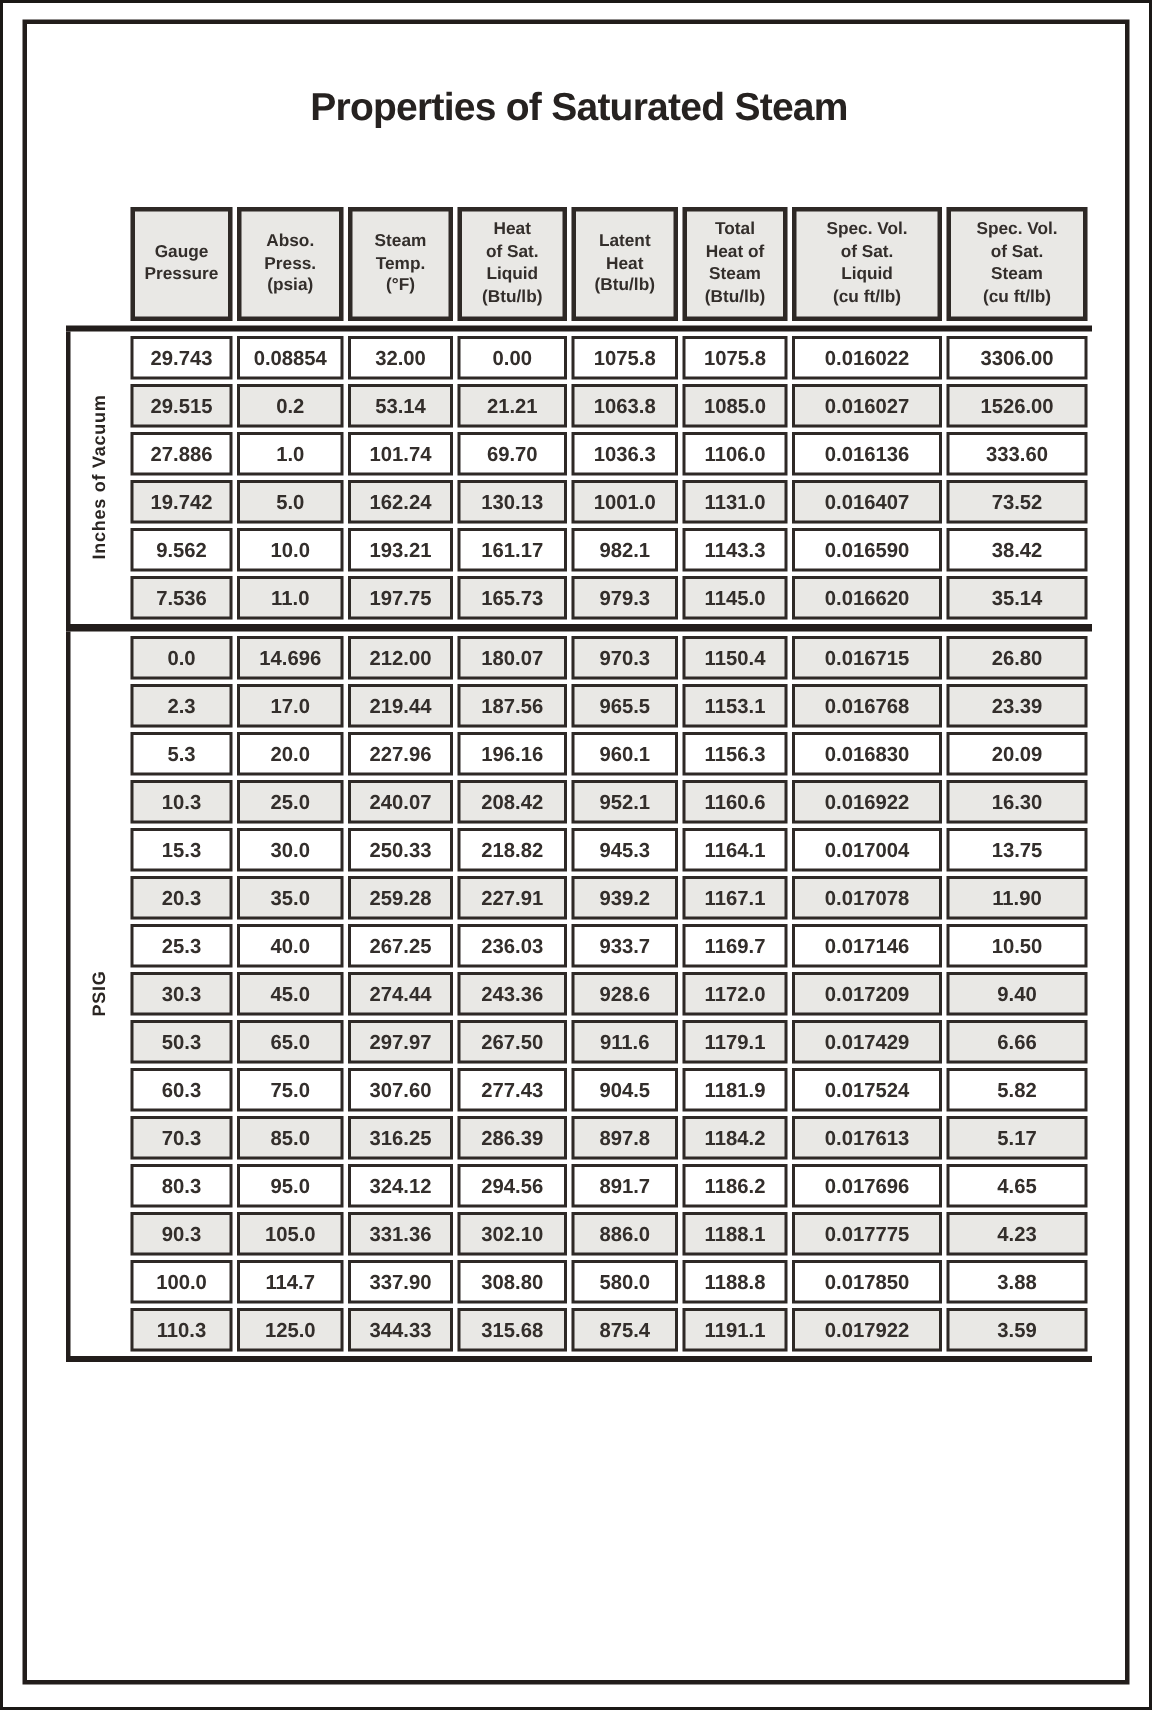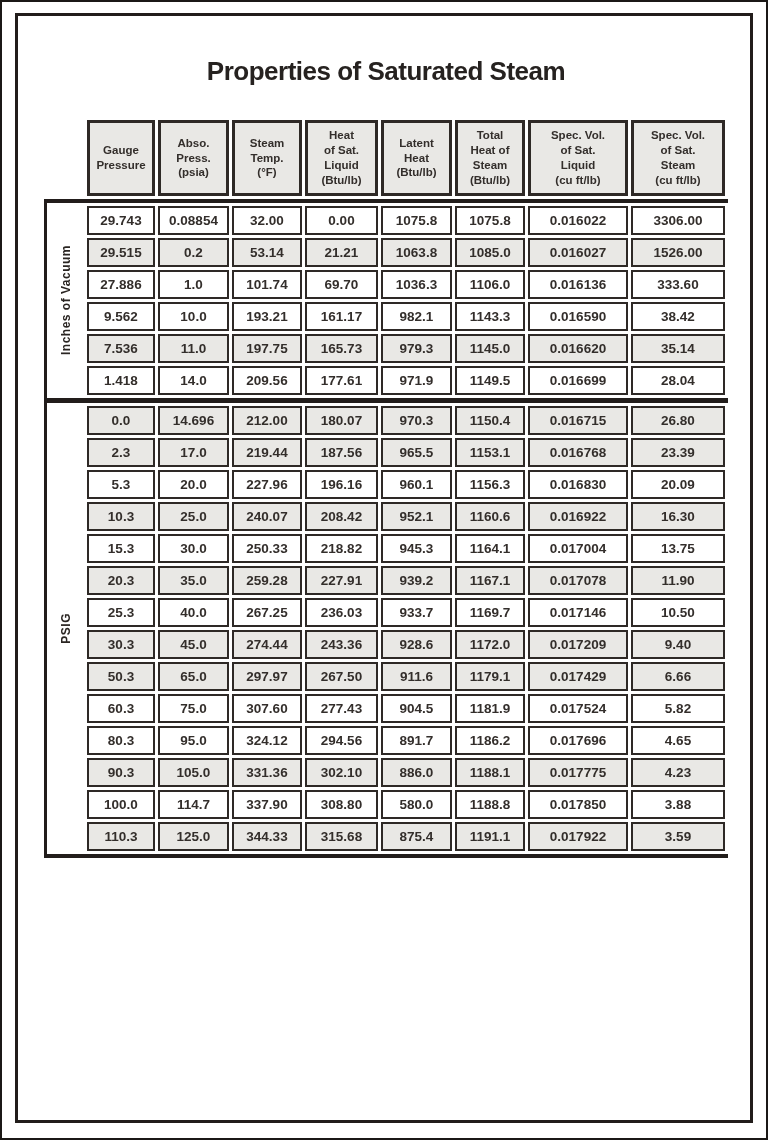--- a/index.html
+++ b/index.html
@@ -19,21 +19,21 @@
     position:absolute;inset:0;border:2px solid #1b1816;background:var(--bg);
   }
   .frame{
     position:absolute;left:13px;right:13px;top:11px;bottom:15px;
     border:3px solid var(--frame-border);
     padding:40px 0 0 26px;
   }
   .title{
     width:684px;text-align:center;
     font-size:26px;font-weight:bold;letter-spacing:-0.5px;
-    color:#262220;margin-bottom:30px;
+    color:#262220;margin-bottom:48px;
   }
   .tblwrap{width:684px;}
   .hrow,.sec{display:flex;align-items:stretch;}
   .label-spacer{width:40px;flex:0 0 40px;}
   table.grid{
     table-layout:fixed;border-collapse:separate;border-spacing:3px;
     width:644px;flex:0 0 644px;
   }
   col.c1{width:68px}col.c2{width:71px}col.c3{width:70px}col.c4{width:73px}
   col.c5{width:71px}col.c6{width:70px}col.c7{width:100px}col.c8{width:94px}
@@ -159,48 +159,48 @@
                 <td class="cell">27.886</td>
                 <td class="cell">1.0</td>
                 <td class="cell">101.74</td>
                 <td class="cell">69.70</td>
                 <td class="cell">1036.3</td>
                 <td class="cell">1106.0</td>
                 <td class="cell">0.016136</td>
                 <td class="cell">333.60</td>
               </tr>
               <tr>
+                <td class="cell shaded">19.742</td>
+                <td class="cell shaded">5.0</td>
+                <td class="cell shaded">162.24</td>
+                <td class="cell shaded">130.13</td>
+                <td class="cell shaded">1001.0</td>
+                <td class="cell shaded">1131.0</td>
+                <td class="cell shaded">0.016407</td>
+                <td class="cell shaded">73.52</td>
+              </tr>
+              <tr>
                 <td class="cell">9.562</td>
                 <td class="cell">10.0</td>
                 <td class="cell">193.21</td>
                 <td class="cell">161.17</td>
                 <td class="cell">982.1</td>
                 <td class="cell">1143.3</td>
                 <td class="cell">0.016590</td>
                 <td class="cell">38.42</td>
               </tr>
               <tr>
                 <td class="cell shaded">7.536</td>
                 <td class="cell shaded">11.0</td>
                 <td class="cell shaded">197.75</td>
                 <td class="cell shaded">165.73</td>
                 <td class="cell shaded">979.3</td>
                 <td class="cell shaded">1145.0</td>
                 <td class="cell shaded">0.016620</td>
                 <td class="cell shaded">35.14</td>
-              </tr>
-              <tr>
-                <td class="cell">1.418</td>
-                <td class="cell">14.0</td>
-                <td class="cell">209.56</td>
-                <td class="cell">177.61</td>
-                <td class="cell">971.9</td>
-                <td class="cell">1149.5</td>
-                <td class="cell">0.016699</td>
-                <td class="cell">28.04</td>
               </tr>
             </tbody>
         </table>
       </div>
 
       <div class="rule thick"></div>
 
       <div class="sec">
         <div class="bracket">
           <span class="seclabel">PSIG</span>
@@ -311,20 +311,30 @@
                 <td class="cell">60.3</td>
                 <td class="cell">75.0</td>
                 <td class="cell">307.60</td>
                 <td class="cell">277.43</td>
                 <td class="cell">904.5</td>
                 <td class="cell">1181.9</td>
                 <td class="cell">0.017524</td>
                 <td class="cell">5.82</td>
               </tr>
               <tr>
+                <td class="cell shaded">70.3</td>
+                <td class="cell shaded">85.0</td>
+                <td class="cell shaded">316.25</td>
+                <td class="cell shaded">286.39</td>
+                <td class="cell shaded">897.8</td>
+                <td class="cell shaded">1184.2</td>
+                <td class="cell shaded">0.017613</td>
+                <td class="cell shaded">5.17</td>
+              </tr>
+              <tr>
                 <td class="cell">80.3</td>
                 <td class="cell">95.0</td>
                 <td class="cell">324.12</td>
                 <td class="cell">294.56</td>
                 <td class="cell">891.7</td>
                 <td class="cell">1186.2</td>
                 <td class="cell">0.017696</td>
                 <td class="cell">4.65</td>
               </tr>
               <tr>

